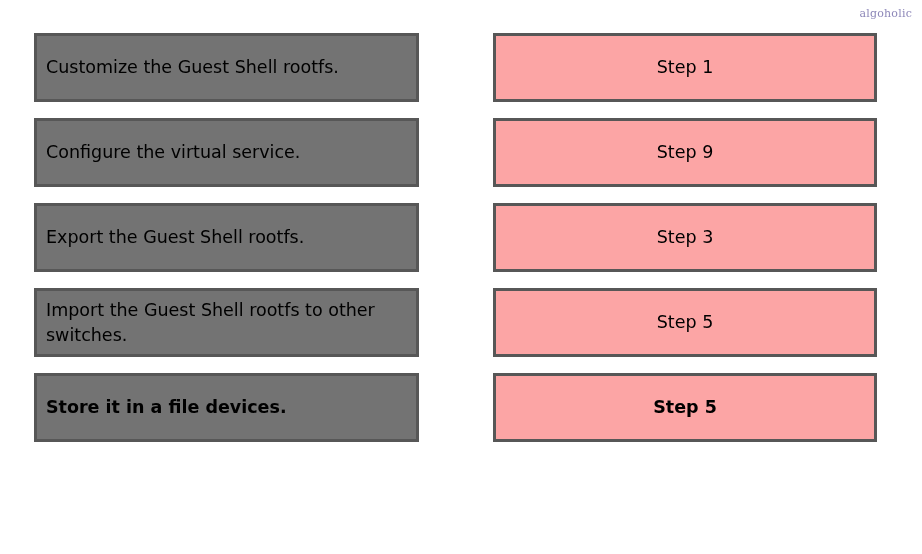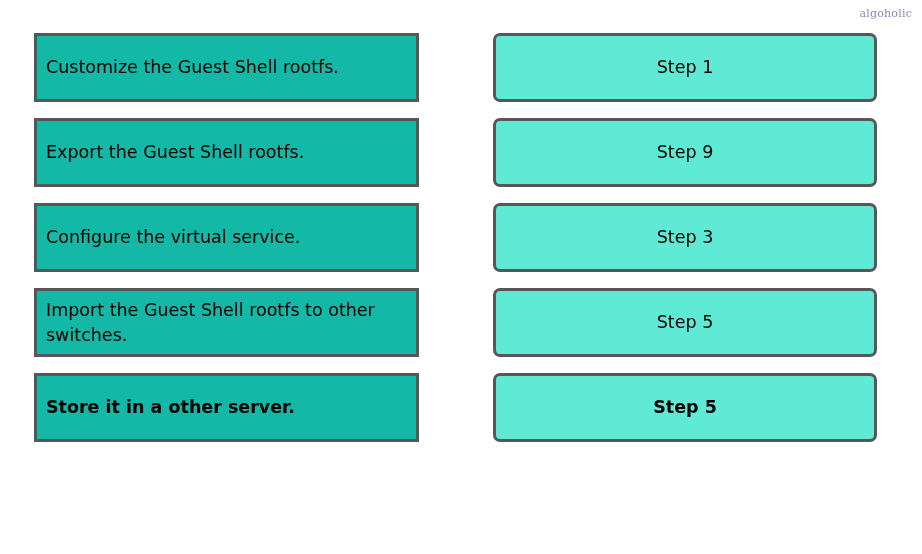--- a/index.html
+++ b/index.html
@@ -49,34 +49,33 @@
     margin-bottom: 16px;
     display: flex;
     align-items: center;
     font-size: 17.5px;
     line-height: 25px;
     color: #000000;
   }
   .box:last-child { margin-bottom: 0; font-weight: bold; }
 
   .item-box {
-    background: #14b8a6;
+    background: #737373;
     justify-content: flex-start;
     padding: 0 10px 0 9px;
     text-align: left;
   }
   .item-box .box-label {
     display: block;
     width: 100%;
   }
 
   .step-box {
-    background: #5eead4;
+    background: #fca5a5;
     text-align: center;
-    border-radius: 7px;
   }
   .step-box .box-label {
     display: block;
     width: 100%;
     text-align: center;
   }
 </style>
 </head>
 <body>
 
@@ -84,34 +83,34 @@
 
   <div class="watermark">algoholic</div>
 
   <div class="column" id="left-column">
 
     <div class="box item-box">
       <span class="box-label">Customize the Guest Shell rootfs.</span>
     </div>
 
     <div class="box item-box">
-      <span class="box-label">Export the Guest Shell rootfs.</span>
+      <span class="box-label">Configure the virtual service.</span>
     </div>
 
     <div class="box item-box">
-      <span class="box-label">Configure the virtual service.</span>
+      <span class="box-label">Export the Guest Shell rootfs.</span>
     </div>
 
     <div class="box item-box">
       <span class="box-label">Import the Guest Shell rootfs to other switches.</span>
     </div>
 
 
     <div class="box item-box">
-      <span class="box-label">Store it in a other server.</span>
+      <span class="box-label">Store it in a file devices.</span>
     </div>
 
   </div>
 
   <div class="column" id="right-column">
 
     <div class="box step-box">
       <span class="box-label">Step 1</span>
     </div>
 

